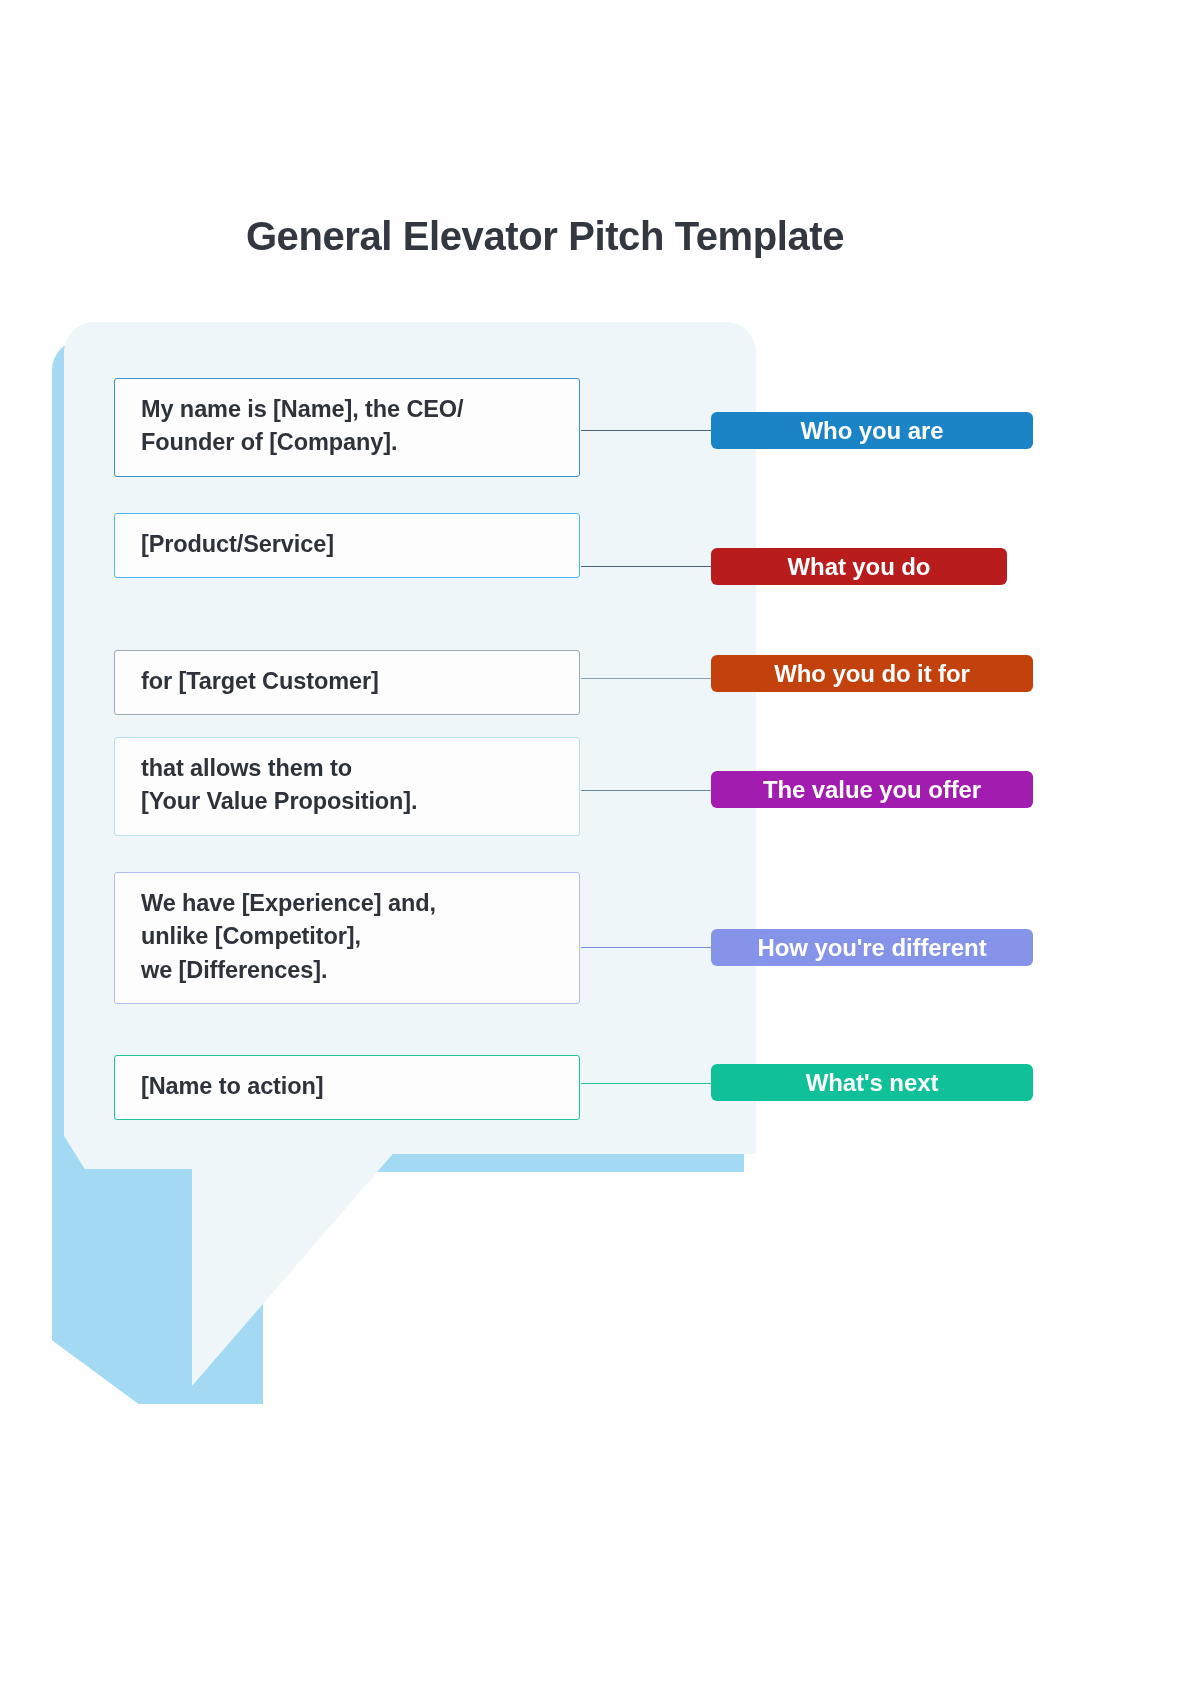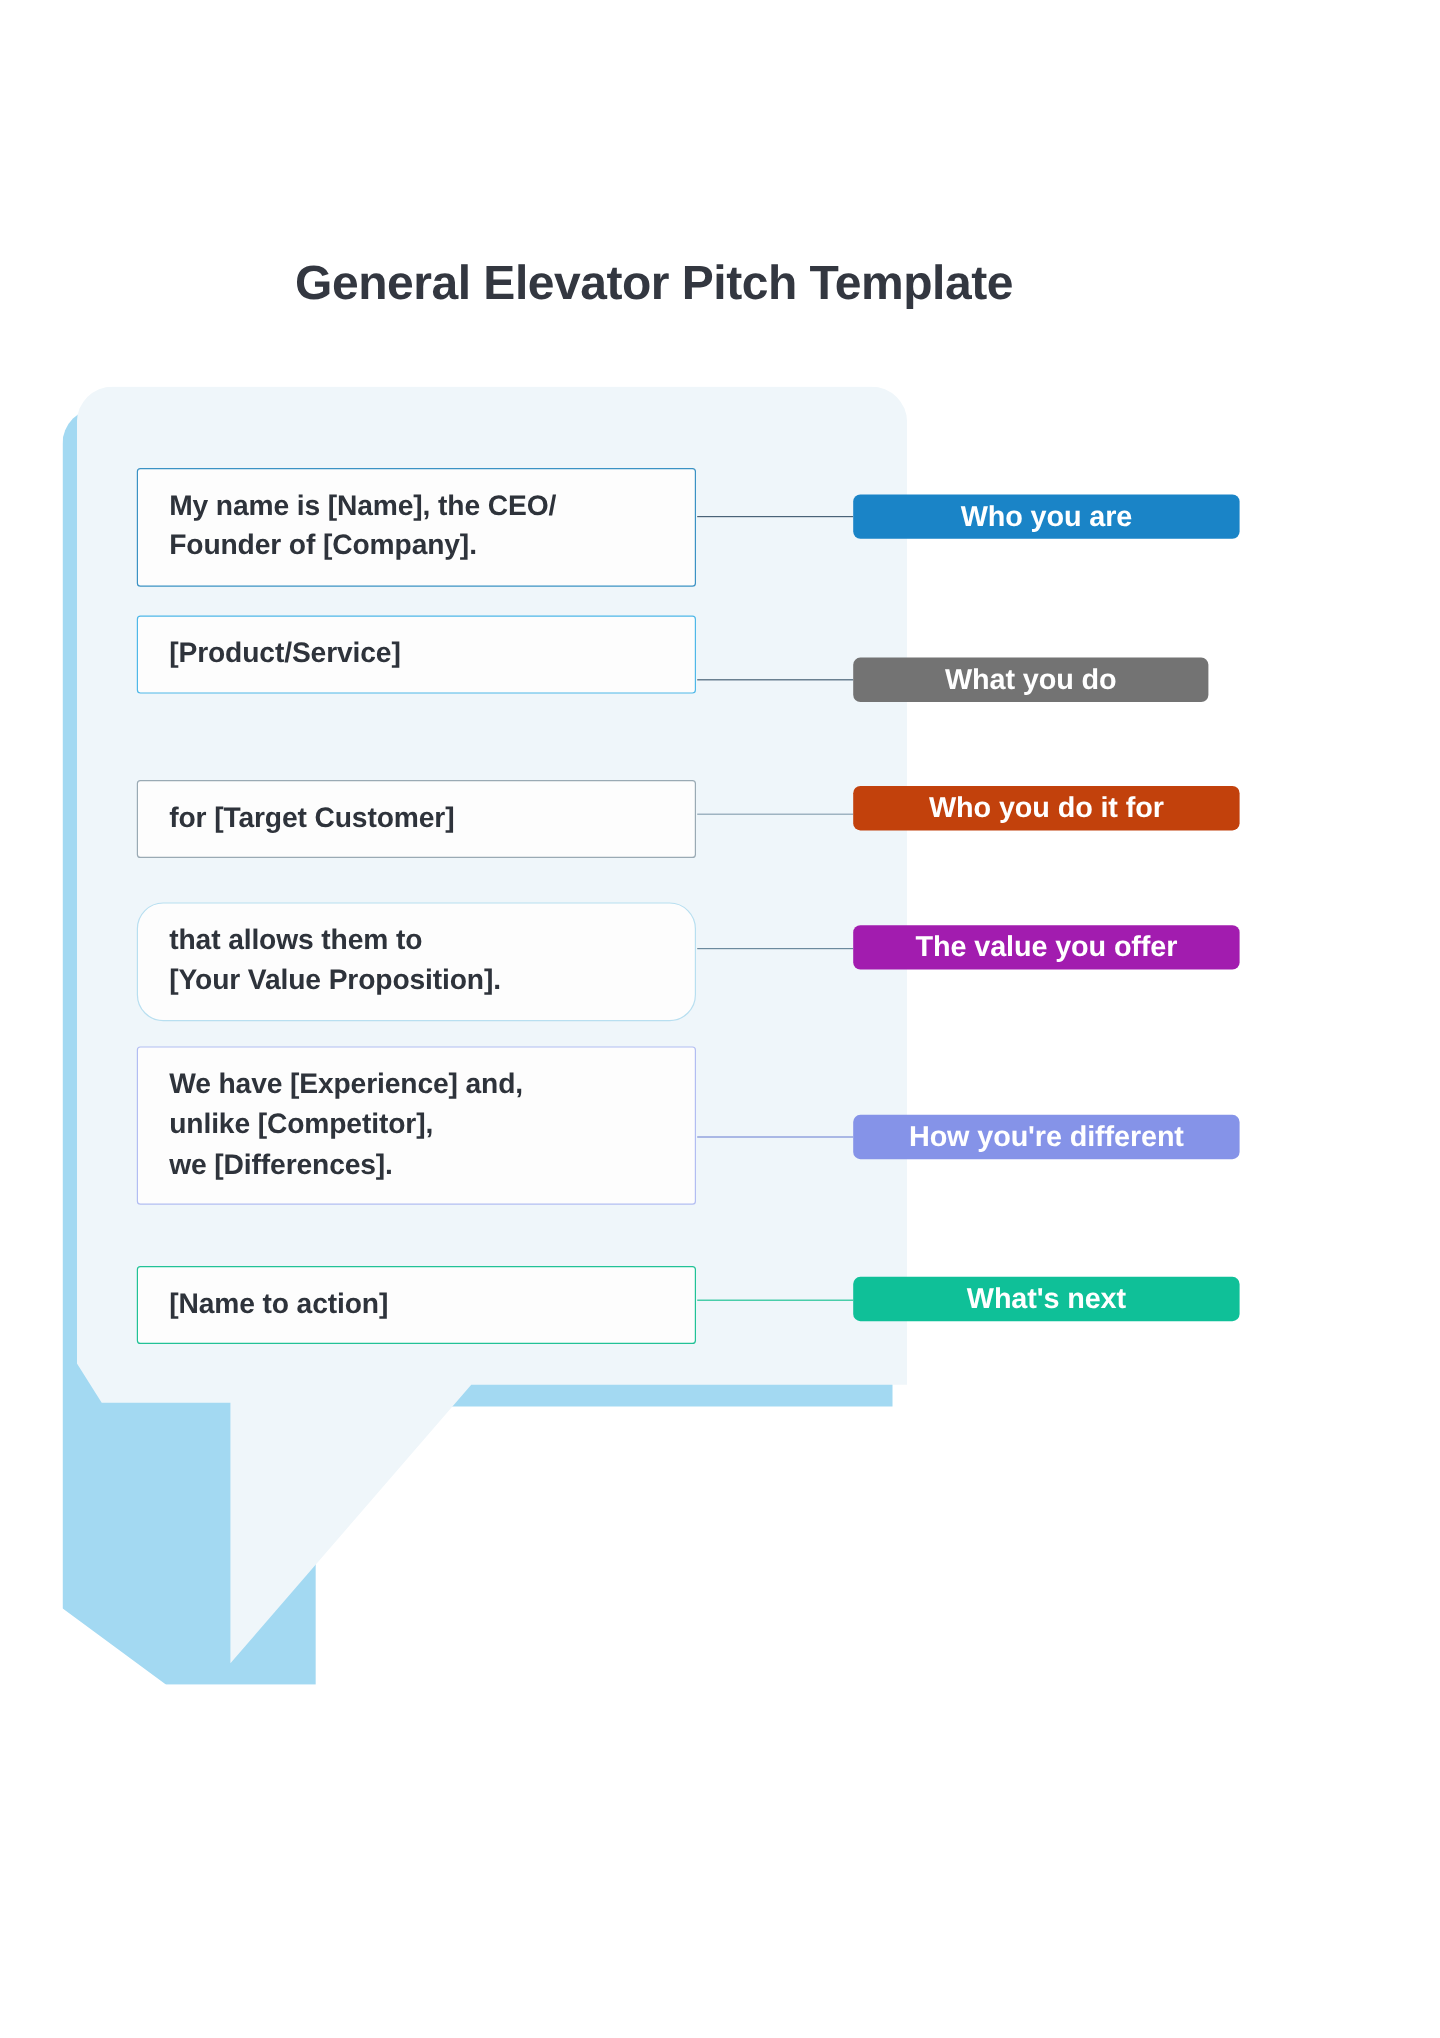--- a/index.html
+++ b/index.html
@@ -144,46 +144,46 @@
   <h1 class="page-title">General Elevator Pitch Template</h1>
 
   <div class="bubble-wrap">
     <div class="bubble-stroke"></div>
     <div class="bubble-body"></div>
   </div>
 
   <div class="rows">
 
     <div class="row" style="top:378px;">
-      <div class="stmt" style="top:12px; border-color:#3b92c4;">
+      <div class="stmt" style="top:0; border-color:#3b92c4;">
         <span>My name is [Name], the CEO/</span>
         <span>Founder of [Company].</span>
       </div>
       <div class="connector" style="left:581px; top:52px; width:130px;"></div>
       <div class="pill" style="left:711px; top:34px; width:322px; background:#1a84c7;">Who you are</div>
     </div>
 
     <div class="row" style="top:513px;">
       <div class="stmt" style="top:0; border-color:#4fb8e8;">
         <span>[Product/Service]</span>
       </div>
       <div class="connector" style="left:581px; top:53px; width:130px;"></div>
-      <div class="pill" style="left:711px; top:35px; width:296px; background:#737373;">What you do</div>
+      <div class="pill" style="left:711px; top:35px; width:296px; background:#b91c1c;">What you do</div>
     </div>
 
     <div class="row" style="top:650px;">
       <div class="stmt" style="top:0; border-color:#9aaab4;">
         <span>for [Target Customer]</span>
       </div>
       <div class="connector" style="left:581px; top:28px; width:130px; border-top-color:#8ca3b3;"></div>
       <div class="pill" style="left:711px; top:5px; width:322px; background:#c2410c;">Who you do it for</div>
     </div>
 
     <div class="row" style="top:737px;">
-      <div class="stmt" style="top:15px; border-color:#b8dff0;border-radius:22px;">
+      <div class="stmt" style="top:0; border-color:#b8dff0;">
         <span>that allows them to</span>
         <span>[Your Value Proposition].</span>
       </div>
       <div class="connector" style="left:581px; top:53px; width:130px; border-top-color:#6c8a9d;"></div>
       <div class="pill" style="left:711px; top:34px; width:322px; background:#a21caf;">The value you offer</div>
     </div>
 
     <div class="row" style="top:872px;">
       <div class="stmt" style="top:0; border-color:#b2bdf2;">
         <span>We have [Experience] and,</span>

